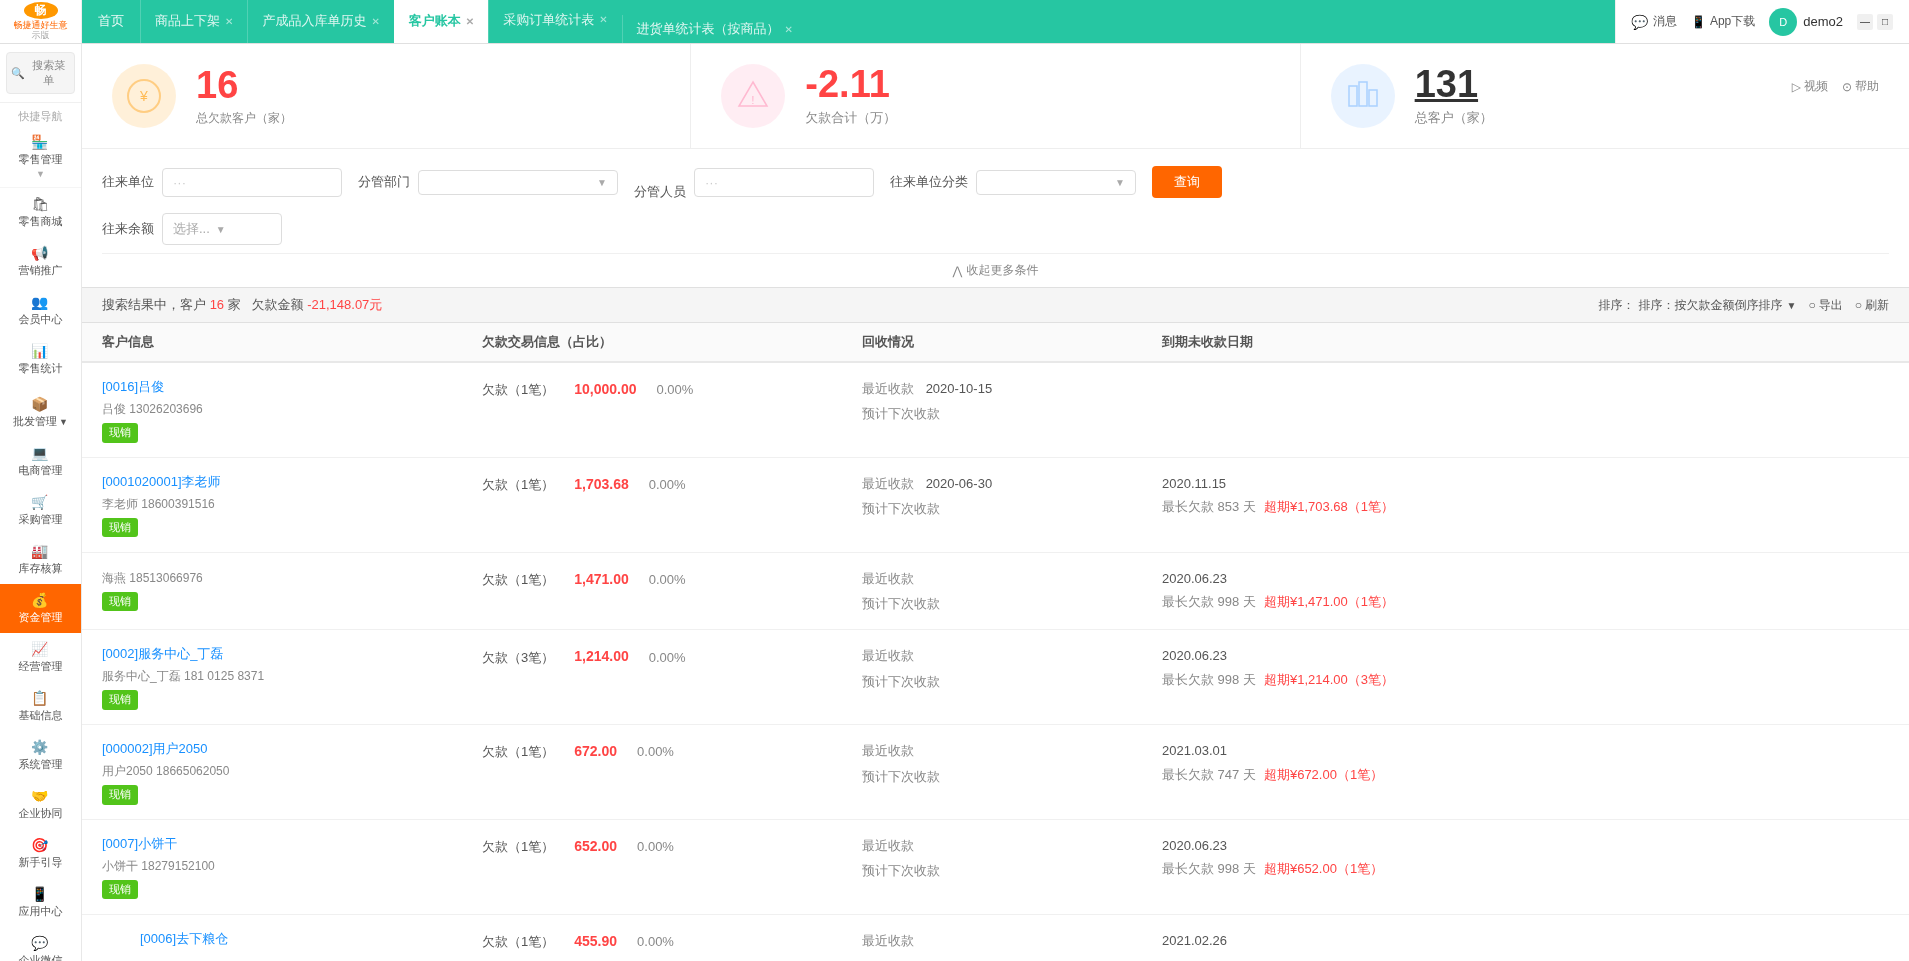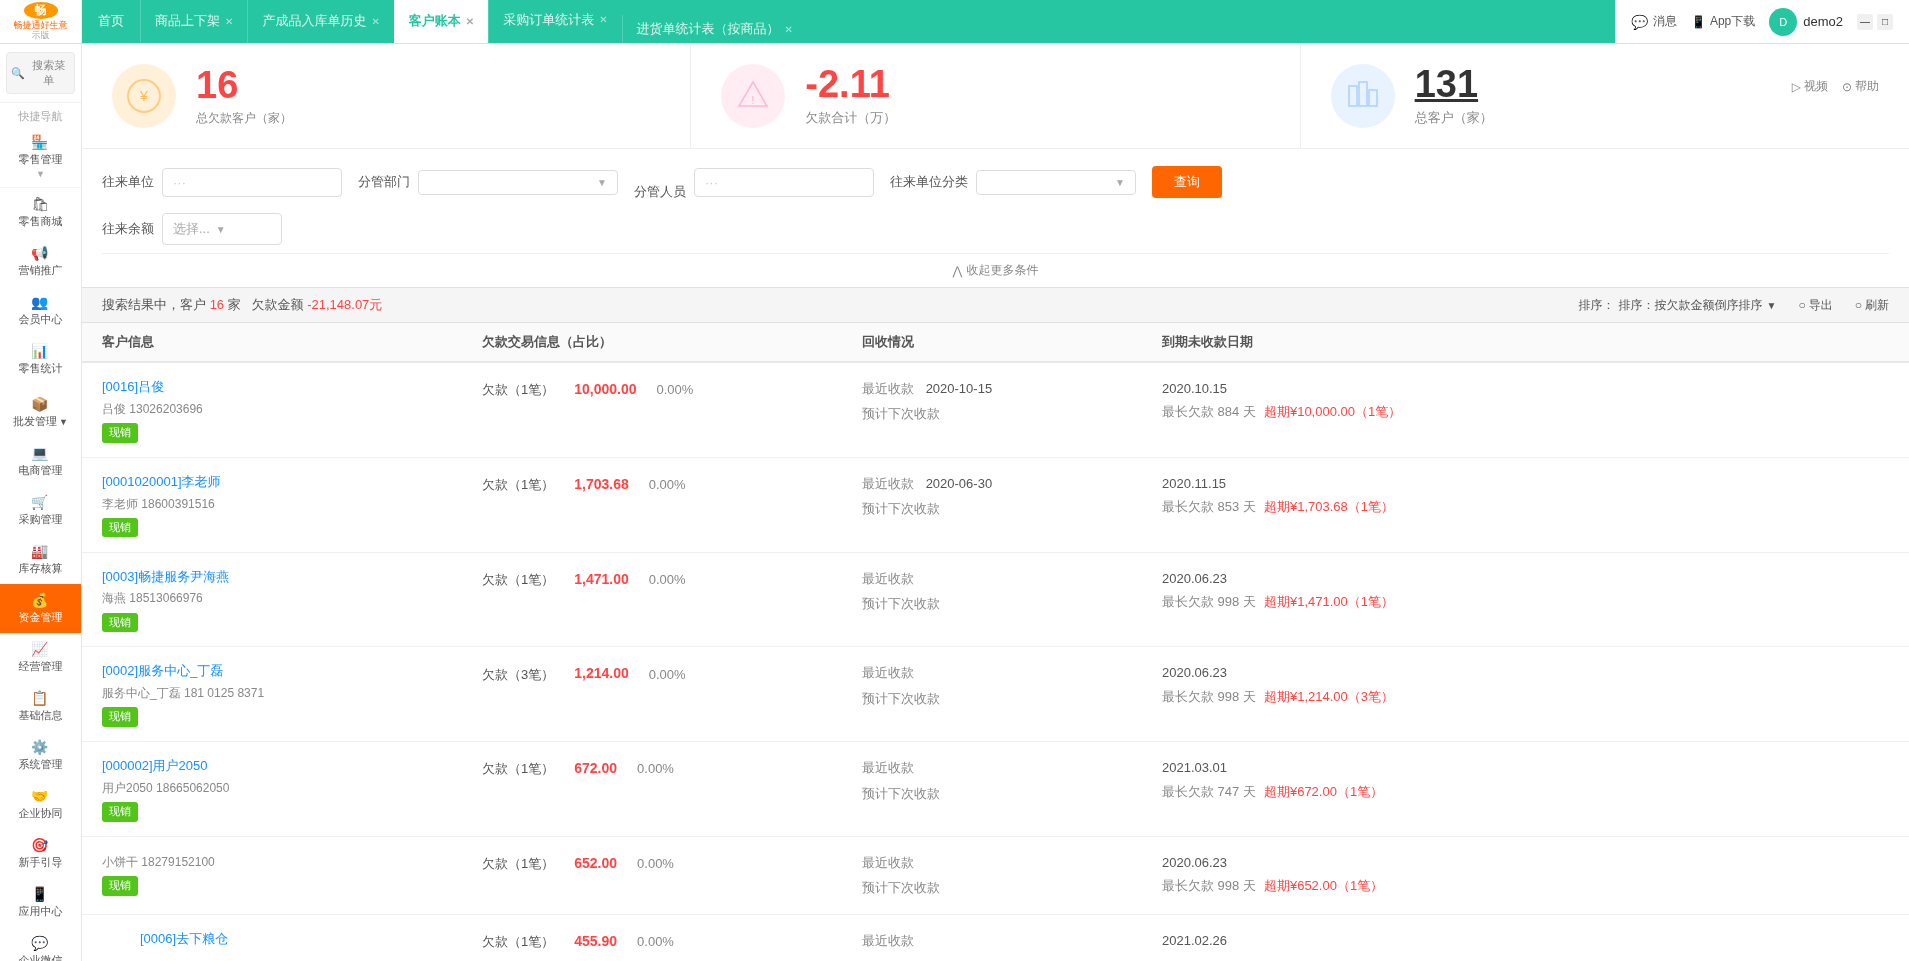--- a/index.html
+++ b/index.html
@@ -259,21 +259,21 @@
 
     <div style="background:#f5f5f5;padding:8px 20px;display:flex;align-items:center;justify-content:space-between;border-bottom:1px solid #e0e0e0;border-top:1px solid #e0e0e0;">
       <div style="font-size:13px;color:#555;">
         <span>搜索结果中，客户</span>
         <span style="color:#ff4444;">16</span>
         <span>家</span>
         &nbsp;
         <span>欠款金额</span>
         <span style="color:#ff4444;">-21,148.07元</span>
       </div>
-      <div style="display:flex;align-items:flex-end;gap:22px;font-size:12px;color:#555;">
+      <div style="display:flex;align-items:flex-end;gap:12px;font-size:12px;color:#555;">
         <div style="display:flex;align-items:center;gap:4px;cursor:pointer;">
           <span>排序：</span>
             <span>排序：按欠款金额倒序排序</span>
           <span style="font-size:10px;">▼</span>
         </div>
         <div style="display:flex;align-items:center;gap:3px;cursor:pointer;color:#555;">
           <span>○</span>
           <span>导出</span>
         </div>
         <div style="display:flex;align-items:center;gap:3px;cursor:pointer;color:#555;">
@@ -308,27 +308,20 @@
     </div>
     <div style="line-height:1.8;font-size:13px;color:#555;">
       <div style="margin-bottom:2px;">
         <span style="color:#888;">最近收款</span>
         <span style="margin-left:8px;">2020-10-15</span>
       </div>
       <div>
         <span style="color:#888;">预计下次收款</span>
       </div>
     </div>
-    <div style="line-height:1.8;font-size:13px;">
-      <div style="color:#555;">2020.10.15</div>
-      <div style="display:flex;align-items:center;gap:8px;flex-wrap:wrap;">
-        <span style="color:#888;">最长欠款 884 天</span>
-        <span style="color:#ff4444;cursor:pointer;">超期¥10,000.00（1笔）</span>
-      </div>
-    </div>
   </div>
           <div style="display: grid; grid-template-columns: 380px 380px 300px 1fr; padding: 14px 20px; border-bottom: 1px solid rgb(240, 240, 240); background: rgb(255, 255, 255); align-items: start;">
     <div style="line-height:1.6;">
       <div style="color:#1890ff;cursor:pointer;font-size:13px;">[0001020001]李老师</div>
       <div style="font-size:12px;color:#888;margin-top:2px;">李老师 18600391516</div>
       <div style="display:inline-block;background:#52c41a;color:white;font-size:11px;padding:1px 7px;border-radius:3px;margin-top:4px;">现销</div>
     </div>
     <div style="line-height:1.8;">
       <div style="display:flex;align-items:baseline;gap:20px;">
         <span style="font-size:13px;color:#555;">欠款（1笔）</span>
@@ -348,21 +341,20 @@
     <div style="line-height:1.8;font-size:13px;">
       <div style="color:#555;">2020.11.15</div>
       <div style="display:flex;align-items:center;gap:8px;flex-wrap:wrap;">
         <span style="color:#888;">最长欠款 853 天</span>
         <span style="color:#ff4444;cursor:pointer;">超期¥1,703.68（1笔）</span>
       </div>
     </div>
   </div>
           <div style="display: grid; grid-template-columns: 380px 380px 300px 1fr; padding: 14px 20px; border-bottom: 1px solid rgb(240, 240, 240); background: rgb(255, 255, 255); align-items: start;">
     <div style="line-height:1.6;">
-      <div style="color:#1890ff;cursor:pointer;font-size:13px;">[0003]畅捷服务尹海燕</div>
       <div style="font-size:12px;color:#888;margin-top:2px;">海燕 18513066976</div>
       <div style="display:inline-block;background:#52c41a;color:white;font-size:11px;padding:1px 7px;border-radius:3px;margin-top:4px;">现销</div>
     </div>
     <div style="line-height:1.8;">
       <div style="display:flex;align-items:baseline;gap:20px;">
         <span style="font-size:13px;color:#555;">欠款（1笔）</span>
         <span style="color:#ff4444;font-size:14px;font-weight:bold;">1,471.00</span>
         <span style="color:#888;font-size:13px;">0.00%</span>
       </div>
     </div>
@@ -438,20 +430,21 @@
     <div style="line-height:1.8;font-size:13px;">
       <div style="color:#555;">2021.03.01</div>
       <div style="display:flex;align-items:center;gap:8px;flex-wrap:wrap;">
         <span style="color:#888;">最长欠款 747 天</span>
         <span style="color:#ff4444;cursor:pointer;">超期¥672.00（1笔）</span>
       </div>
     </div>
   </div>
           <div style="display: grid; grid-template-columns: 380px 380px 300px 1fr; padding: 14px 20px; border-bottom: 1px solid rgb(240, 240, 240); background: rgb(255, 255, 255); align-items: start;">
     <div style="line-height:1.6;">
+      <div style="color:#1890ff;cursor:pointer;font-size:13px;">[0007]小饼干</div>
       <div style="font-size:12px;color:#888;margin-top:2px;">小饼干 18279152100</div>
       <div style="display:inline-block;background:#52c41a;color:white;font-size:11px;padding:1px 7px;border-radius:3px;margin-top:4px;">现销</div>
     </div>
     <div style="line-height:1.8;">
       <div style="display:flex;align-items:baseline;gap:20px;">
         <span style="font-size:13px;color:#555;">欠款（1笔）</span>
         <span style="color:#ff4444;font-size:14px;font-weight:bold;">652.00</span>
         <span style="color:#888;font-size:13px;">0.00%</span>
       </div>
     </div>

